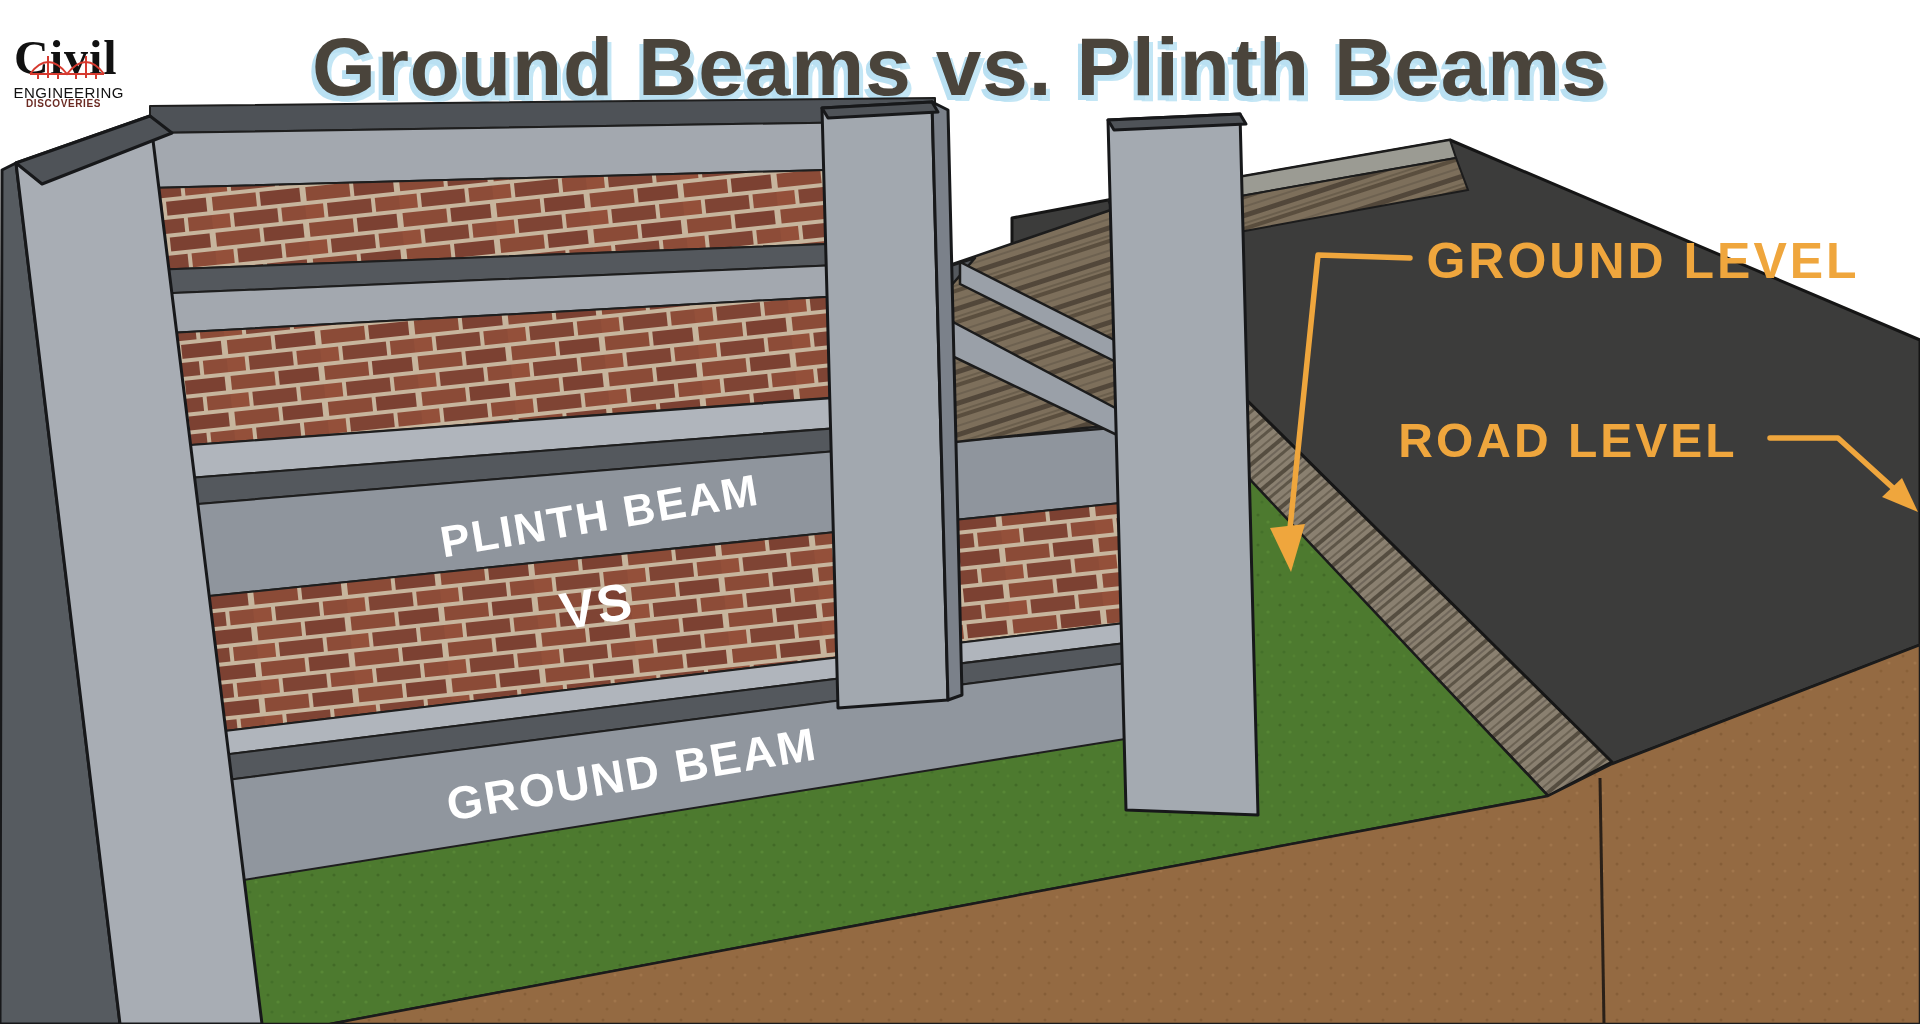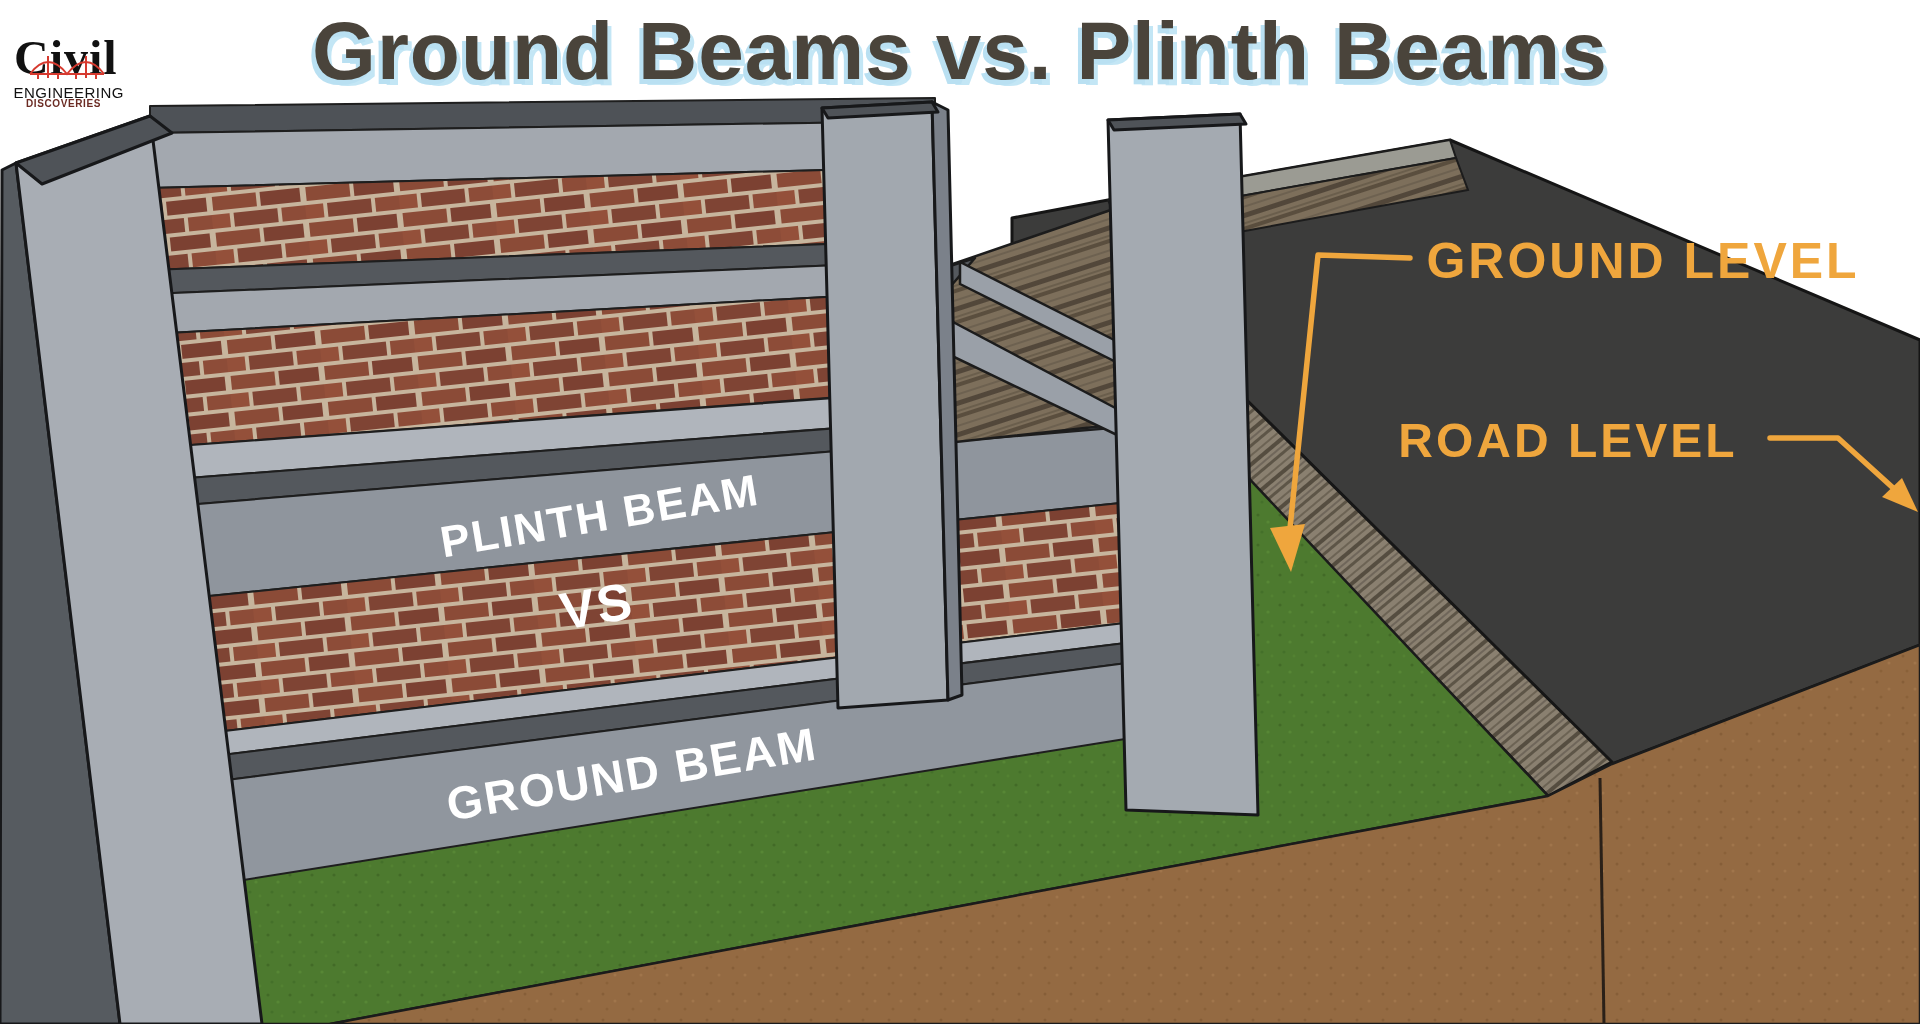--- a/index.html
+++ b/index.html
@@ -1,18 +1,18 @@
 <!DOCTYPE html>
 <html><head>
 <meta charset="utf-8">
 <style>
   html,body{margin:0;padding:0;background:#ffffff;}
   .stage{position:relative;width:1920px;height:1024px;background:#ffffff;overflow:hidden;
          font-family:"Liberation Sans",sans-serif;}
-  .title{position:absolute;top:4px;left:0;right:0;margin:0;text-align:center;
+  .title{position:absolute;top:4px;left:0;right:0;margin:16px;text-align:center;
          font-size:82px;font-weight:bold;letter-spacing:1px;color:#4a443b;
          text-shadow:-4px 5px 0 #b9e0f2, 4px 6px 0 #c3e6f5, 0 3px 0 #bfe3f4;
          font-family:"Liberation Sans",sans-serif;}
   .logo{position:absolute;left:12px;top:22px;width:118px;height:92px;}
   .logo-brand{position:absolute;left:2px;top:8px;font-family:"Liberation Serif",serif;
          font-weight:bold;font-size:48px;color:#111;letter-spacing:1px;}
   .logo-bridge{position:absolute;left:16px;top:26px;}
   .logo-eng{position:absolute;right:6px;top:62px;font-size:15px;font-weight:normal;color:#111;
          letter-spacing:.5px;padding-left:34px;}
   .logo-disc{position:absolute;left:14px;top:76px;font-size:10px;font-weight:bold;color:#6b2b23;

